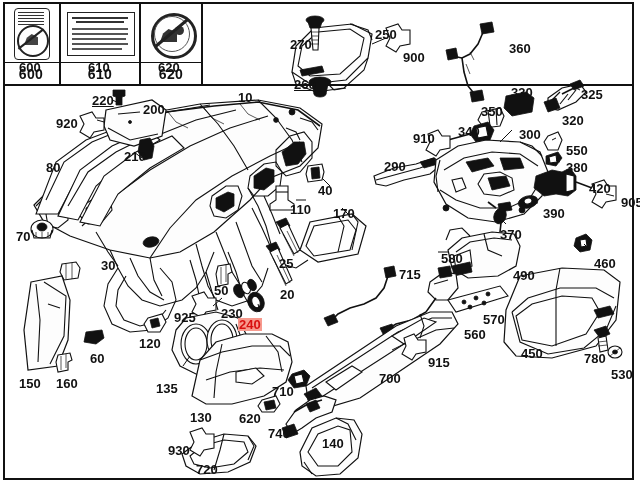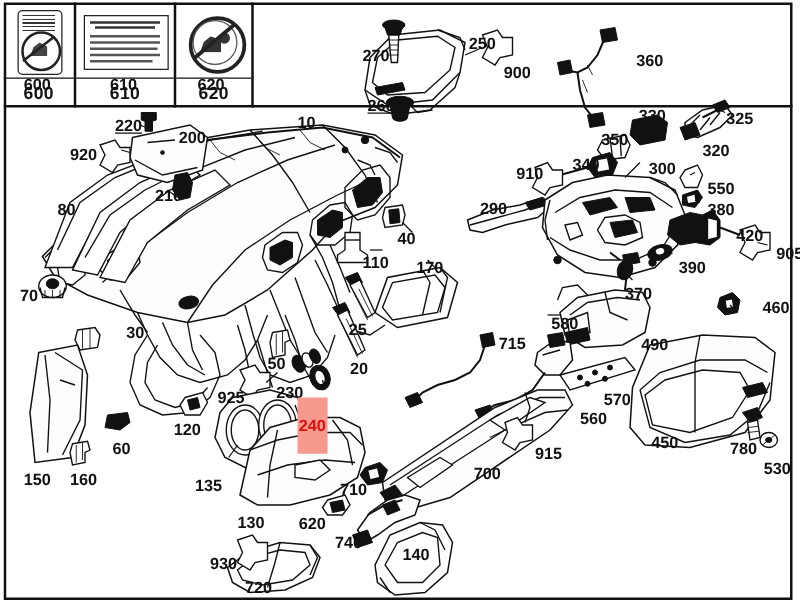--- a/index.html
+++ b/index.html
@@ -30,21 +30,21 @@
 
   .sticker-c{width:44px;height:44px;position:relative;}
   .sticker-c .circ{position:absolute;left:2px;top:2px;width:40px;height:40px;border:3px solid #222;border-radius:50%;background:#fff;}
   .sticker-c .ring{position:absolute;left:5px;top:5px;width:34px;height:34px;border:1px solid #555;border-radius:50%;}
   .sticker-c .slash{position:absolute;left:1px;top:21px;width:42px;height:0;border-top:3px solid #222;transform:rotate(-40deg);}
   .sticker-c .seat{position:absolute;left:11px;top:18px;width:17px;height:13px;background:#333;clip-path:polygon(0 100%,100% 100%,100% 25%,50% 0,18% 35%);}
   .sticker-c .head{position:absolute;left:26px;top:15px;width:9px;height:9px;background:#333;border-radius:50%;}
 
   
   .lbl{position:absolute;font-family:"Liberation Sans",sans-serif;font-size:13px;font-weight:bold;color:#111;white-space:nowrap;line-height:1;}
-  .lbl.hi{color:#d81010;background:#f79a8e;padding:16px 1px;}
+  .lbl.hi{color:#d81010;background:#f79a8e;padding:0 1px;}
 
   svg.art{position:absolute;left:0;top:0;width:640px;height:484px;pointer-events:none;}
   .ln{fill:none;stroke:#111;stroke-width:1.1;}
   .ln2{fill:none;stroke:#111;stroke-width:1.6;}
   .thin{fill:none;stroke:#111;stroke-width:.7;}
   .fillblk{fill:#111;stroke:#111;stroke-width:.8;}
   .fillgr{fill:#fdfdfd;stroke:#111;stroke-width:1.2;}
   .fillwh{fill:#ffffff;stroke:#111;stroke-width:1.1;}
   .lead{fill:none;stroke:#111;stroke-width:1;}
 </style>
@@ -567,21 +567,21 @@
       <div class="lbl" style="left: 519px; top: 128px; text-align: right;">300</div>
       <div class="lbl" style="left: 581px; top: 88px;">325</div>
       <div class="lbl" style="left: 562px; top: 114px;">320</div>
       <div class="lbl" style="left: 566px; top: 144px;">550</div>
       <div class="lbl" style="left: 566px; top: 161px;">380</div>
       <div class="lbl" style="left: 589px; top: 182px;">420</div>
       <div class="lbl" style="left: 621px; top: 196px;">905</div>
       <div class="lbl" style="left: 543px; top: 207px;">390</div>
       <div class="lbl" style="left: 500px; top: 228px;">370</div>
       <div class="lbl" style="left: 441px; top: 252px;">580</div>
-      <div class="lbl" style="left: 594px; top: 239px; margin-left: 16px;">460</div>
+      <div class="lbl" style="left: 594px; top: 257px;">460</div>
       <div class="lbl" style="left: 513px; top: 269px;">490</div>
       <div class="lbl" style="left: 483px; top: 313px;">570</div>
       <div class="lbl" style="left: 464px; top: 328px;">560</div>
       <div class="lbl" style="left: 521px; top: 347px;">450</div>
       <div class="lbl" style="left: 584px; top: 352px;">780</div>
       <div class="lbl" style="left: 611px; top: 368px;">530</div>
       <div class="lbl" style="left: 399px; top: 268px;">715</div>
       <div class="lbl" style="left: 428px; top: 356px;">915</div>
       <div class="lbl" style="left: 379px; top: 372px;">700</div>
       <div class="lbl" style="left: 272px; top: 385px;">710</div>

